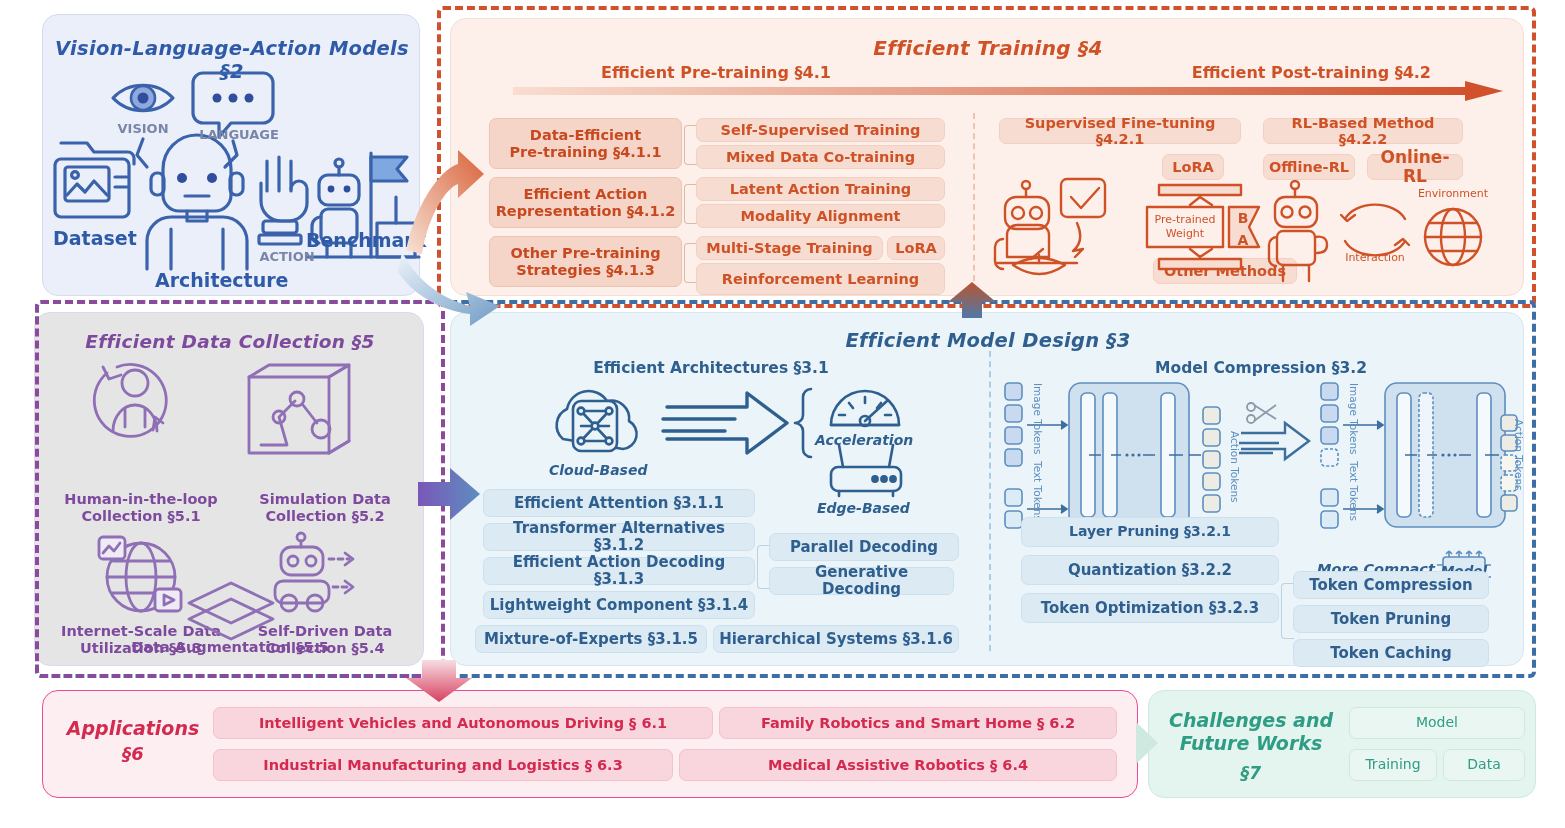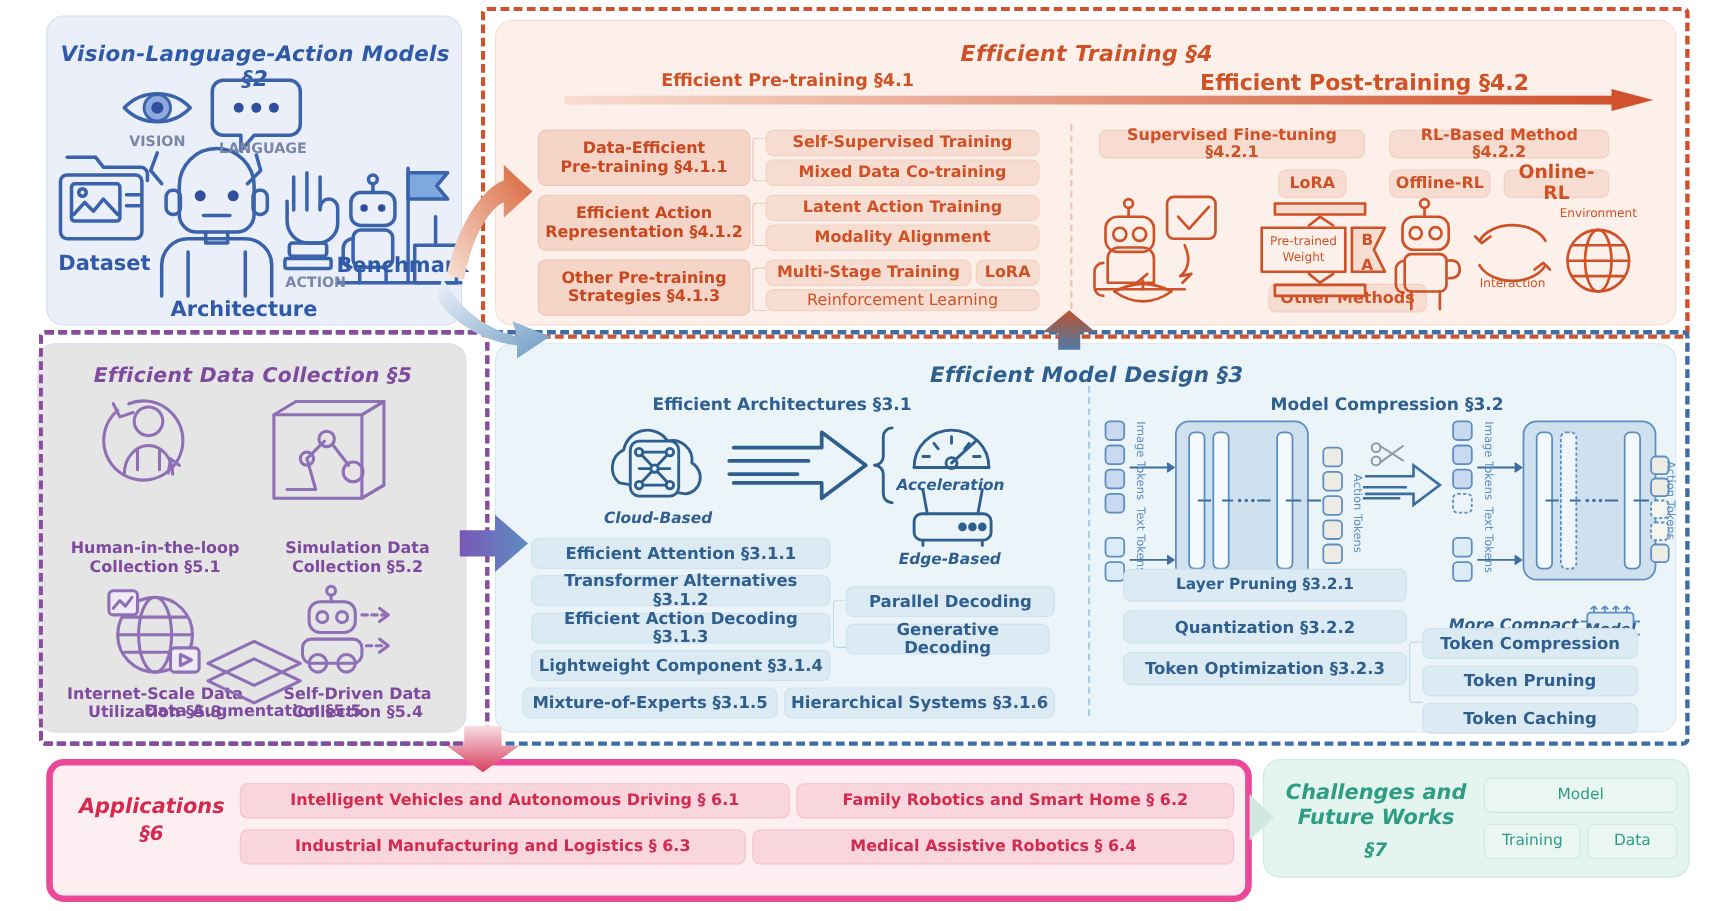--- a/index.html
+++ b/index.html
@@ -13,21 +13,21 @@
   #frame-training{left:437px;top:6px;width:1099px;height:302px;border:4px dashed #d0512c;}
   #frame-design{left:35px;top:300px;width:1501px;height:378px;border:4px dashed #3e6ea8;}
   #frame-data{left:35px;top:300px;width:410px;height:378px;border:4px dashed #8b4a9c;z-index:6;}
 
   
   .panel{position:absolute;border-radius:16px;box-sizing:border-box;}
   #panel-vla{left:42px;top:14px;width:378px;height:282px;background:#eaeff9;border:1px solid #d4dcee;}
   #panel-training{left:450px;top:18px;width:1074px;height:278px;background:#fdf0ea;border:1px solid #f6ded2;}
   #panel-data{left:34px;top:312px;width:390px;height:354px;background:#e5e5e5;border:1px solid #ded8ee;}
   #panel-design{left:450px;top:312px;width:1074px;height:354px;background:#eaf4f9;border:1px solid #d5e7f0;}
-  #panel-apps{left:42px;top:690px;width:1096px;height:130px;background:#fdeef1;border:6px solid #ec4899;}
+  #panel-apps{left:42px;top:690px;width:1096px;height:108px;background:#fdeef1;border:1px solid #ec4899;}
   #panel-chal{left:1148px;top:690px;width:388px;height:108px;background:#e4f4ef;border:1px solid #cde9e0;}
 
   
   .h-title{font-style:italic;font-weight:bold;letter-spacing:.3px;}
   .h-sub{font-weight:bold;}
 
   
   .pill{position:absolute;border-radius:7px;box-sizing:border-box;
         display:flex;align-items:center;justify-content:center;text-align:center;
         line-height:1.12;padding:0 4px;}
@@ -131,21 +131,21 @@
         <stop offset="100%" stop-color="#6e9bc4"></stop>
     </linearGradient>
   </defs>
   <path d="M6 120 C 18 66 44 38 58 34 L58 20 L84 44 L58 68 L58 54 C46 58 28 86 22 124 Z" fill="url(#gOr)"></path>
   <path d="M2 122 C 22 160 54 172 70 176 L66 162 L100 176 L70 196 L70 184 C50 182 16 170 -2 142 Z" fill="url(#gBl)"></path>
 </svg>
 
 <div class="panel" id="panel-training">
   <div class="abs h-title" style="left:0;top:17px;width:1074px;text-align:center;font-size:20px;color:#cf5227;">Efficient Training §4</div>
   <div class="abs h-sub" style="left:110px;top:44px;width:310px;text-align:center;font-size:16px;color:#cf5227;">Efficient Pre-training §4.1</div>
-  <div class="abs h-sub" style="left:640px;top:44px;width:340px;text-align:left;font-size:20px;color:#cf5227;">Efficient Post-training §4.2</div>
+  <div class="abs h-sub" style="left:640px;top:44px;width:340px;text-align:right;font-size:16px;color:#cf5227;">Efficient Post-training §4.2</div>
 
   <svg class="abs" style="left:62px;top:62px;" width="1000" height="26">
     <defs>
         <linearGradient id="gArr" x1="0" y1="0" x2="1" y2="0">
       <stop offset="0%" stop-color="#f8ddd0"></stop>
           <stop offset="100%" stop-color="#d0512c"></stop>
         </linearGradient>
       </defs>
     <rect x="0" y="6" width="960" height="8" fill="url(#gArr)"></rect>
     <path d="M952 0 L990 10 L952 20 Z" fill="#d0512c"></path>
@@ -163,21 +163,21 @@
 Representation §4.1.2</div>
   <div class="stub" style="left:233px;top:165px;width:12px;height:38px;"></div>
   <div class="pill pill-or" style="left:245px;top:158px;width:249px;height:24px;font-size:14.5px;font-weight:bold;">Latent Action Training</div>
   <div class="pill pill-or" style="left:245px;top:185px;width:249px;height:24px;font-size:14.5px;font-weight:bold;">Modality Alignment</div>
 
   <div class="pill pill-or-d" style="left:38px;top:217px;width:193px;height:51px;font-size:14.5px;font-weight:bold;white-space:pre-line;">Other Pre-training
 Strategies §4.1.3</div>
   <div class="stub" style="left:233px;top:224px;width:12px;height:38px;"></div>
   <div class="pill pill-or" style="left:245px;top:217px;width:187px;height:24px;font-size:14.5px;font-weight:bold;">Multi-Stage Training</div>
   <div class="pill pill-or" style="left:436px;top:217px;width:58px;height:24px;font-size:14.5px;font-weight:bold;">LoRA</div>
-  <div class="pill pill-or" style="left:245px;top:244px;width:249px;height:20px;font-size:14.5px;font-weight:normal;">Reinforcement Learning</div>
+  <div class="pill pill-or" style="left:245px;top:244px;width:249px;height:32px;font-size:14.5px;font-weight:bold;">Reinforcement Learning</div>
 
   <div class="pill pill-or" style="left:548px;top:99px;width:242px;height:26px;font-size:14.5px;font-weight:bold;">Supervised Fine-tuning §4.2.1</div>
   <div class="pill pill-or" style="left:711px;top:135px;width:62px;height:26px;font-size:14.5px;font-weight:bold;">LoRA</div>
   <div class="pill pill-or" style="left:702px;top:239px;width:144px;height:26px;font-size:14.5px;font-weight:bold;">Other Methods</div>
   <div class="pill pill-or" style="left:812px;top:99px;width:200px;height:26px;font-size:14.5px;font-weight:bold;">RL-Based Method §4.2.2</div>
   <div class="pill pill-or" style="left:812px;top:135px;width:92px;height:26px;font-size:14.5px;font-weight:bold;">Offline-RL</div>
   <div class="pill pill-or" style="left:916px;top:135px;width:96px;height:26px;font-size:17px;font-weight:bold;">Online-RL</div>
 
   <svg class="abs" style="left:540px;top:160px;" width="500" height="118" viewBox="0 0 500 118">
     <g fill="none" stroke="#cf5227" stroke-width="2.4" stroke-linecap="round" stroke-linejoin="round">

